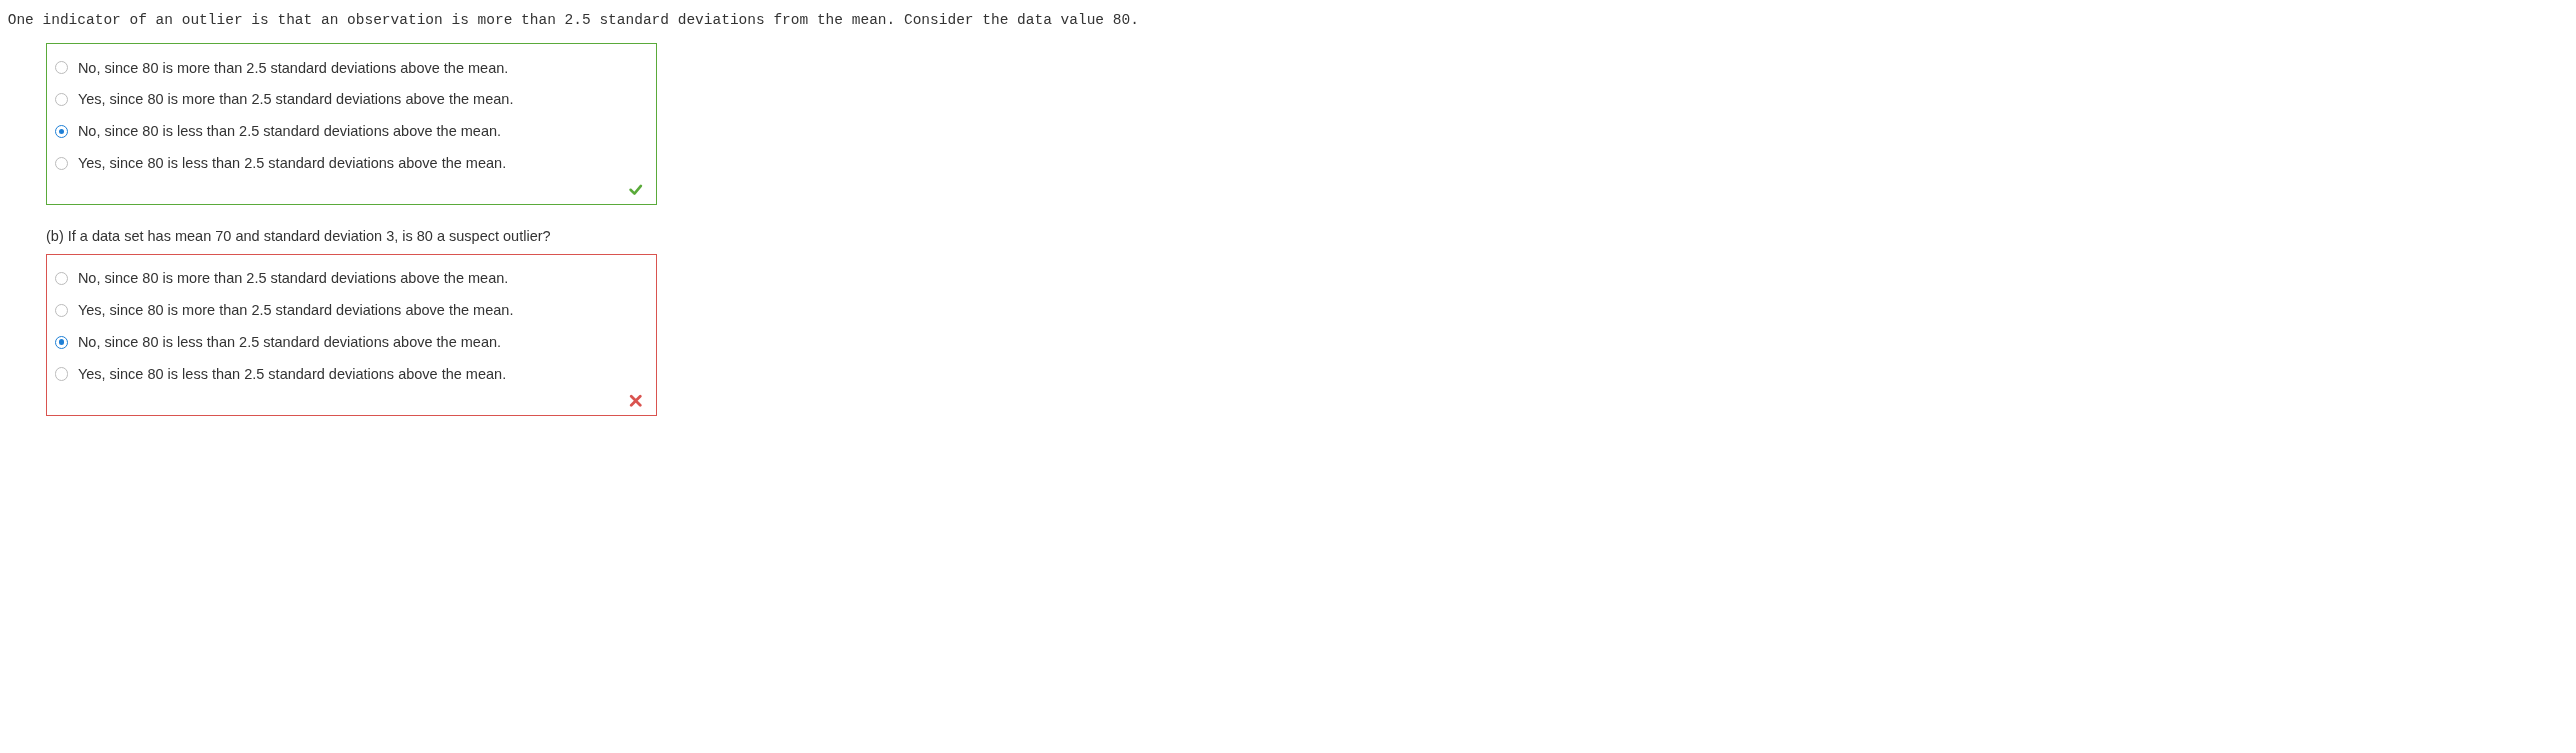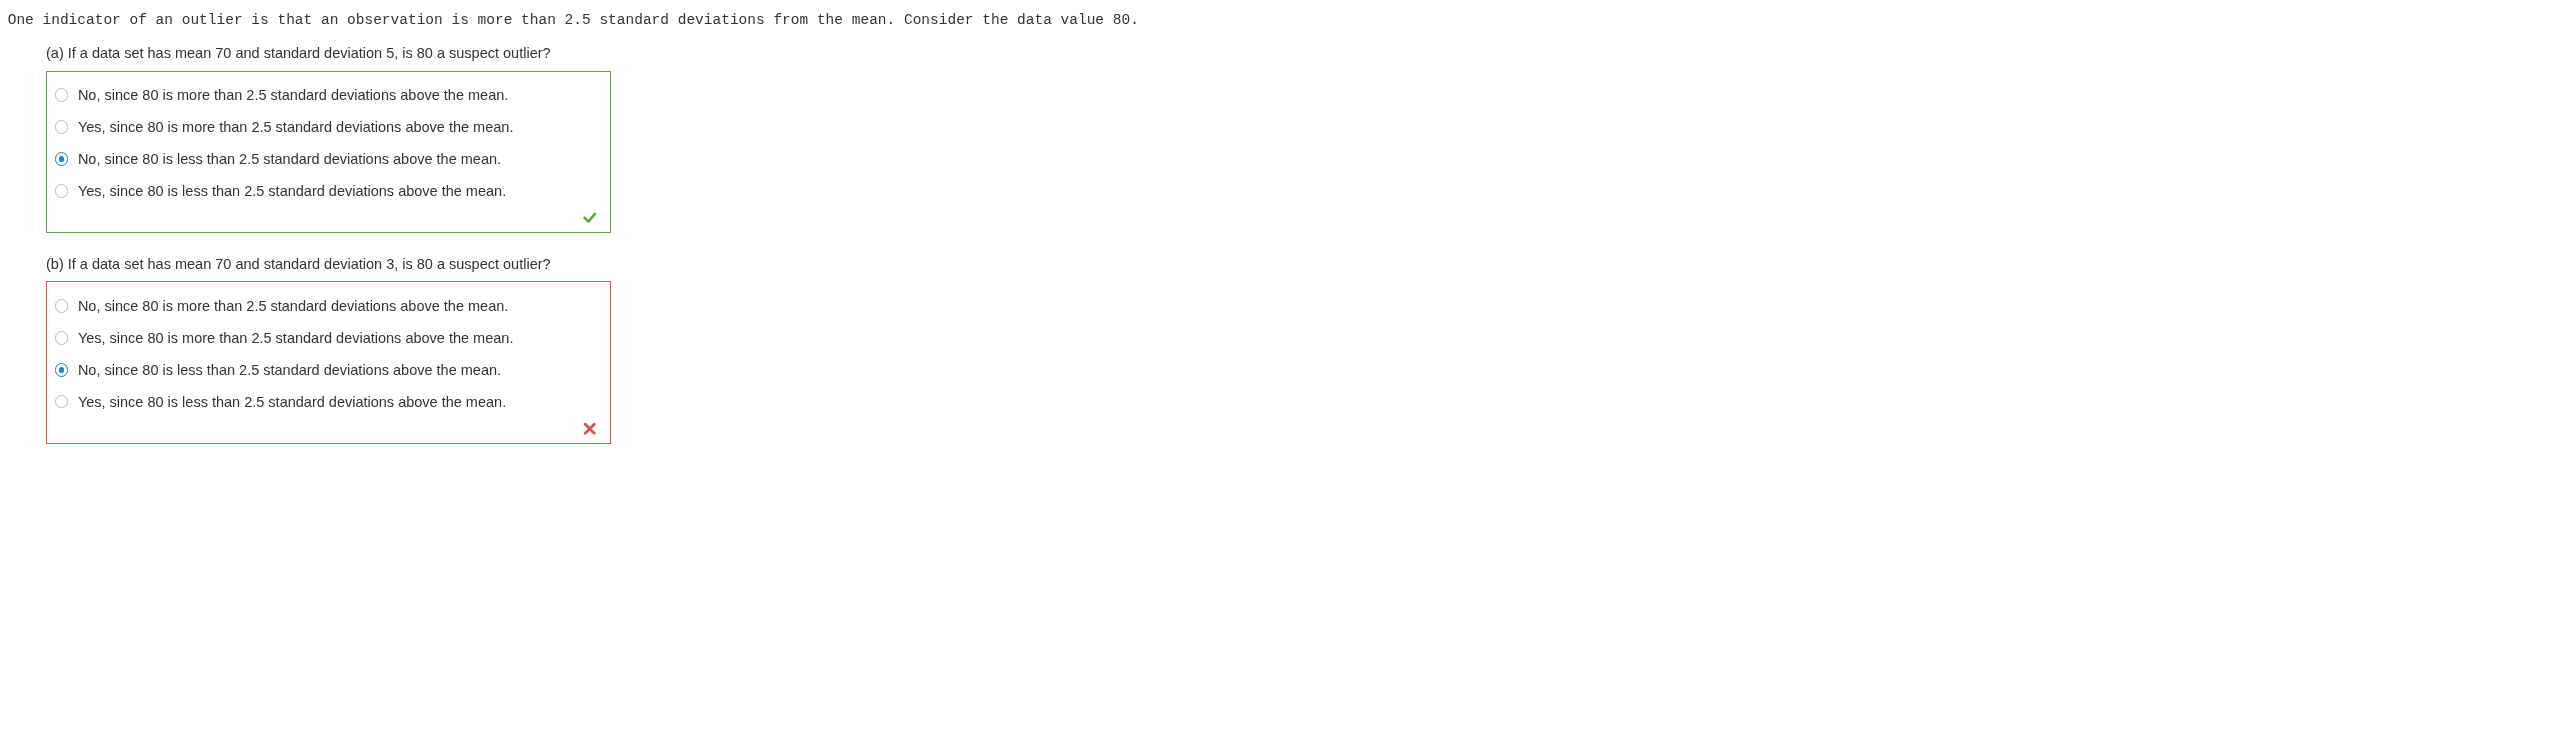--- a/index.html
+++ b/index.html
@@ -22,21 +22,21 @@
     .part {
       margin-left: 46px;
       margin-bottom: 21px;
     }
     .part-label {
       padding-bottom: 5.8px;
       line-height: 1.5;
     }
     .options-box {
       border: 1px solid;
-      width: 565px;
+      width: 611px;
       padding: 7.7px 7.7px 3.9px 7.7px;
       position: relative;
     }
     .options-box.correct {
       border-color: #5aaa3a;
     }
     .options-box.incorrect {
       border-color: #d9534f;
     }
     .option-row {
@@ -83,21 +83,20 @@
       align-items: center;
       justify-content: center;
     }
   </style>
 </head>
 <body>
 
 <div class="question-intro">One indicator of an outlier is that an observation is more than 2.5 standard deviations from the mean. Consider the data value 80.</div>
 
 <div class="part">
-  <div class="part-label">(a) If a data set has mean 70 and standard deviation 5, is 80 a suspect outlier?</div>
   <div class="options-box correct">
     <div class="option-row">
       <span class="radio"></span>
       <span class="option-text">No, since 80 is more than 2.5 standard deviations above the mean.</span>
     </div>
     <div class="option-row">
       <span class="radio"></span>
       <span class="option-text">Yes, since 80 is more than 2.5 standard deviations above the mean.</span>
     </div>
     <div class="option-row">

